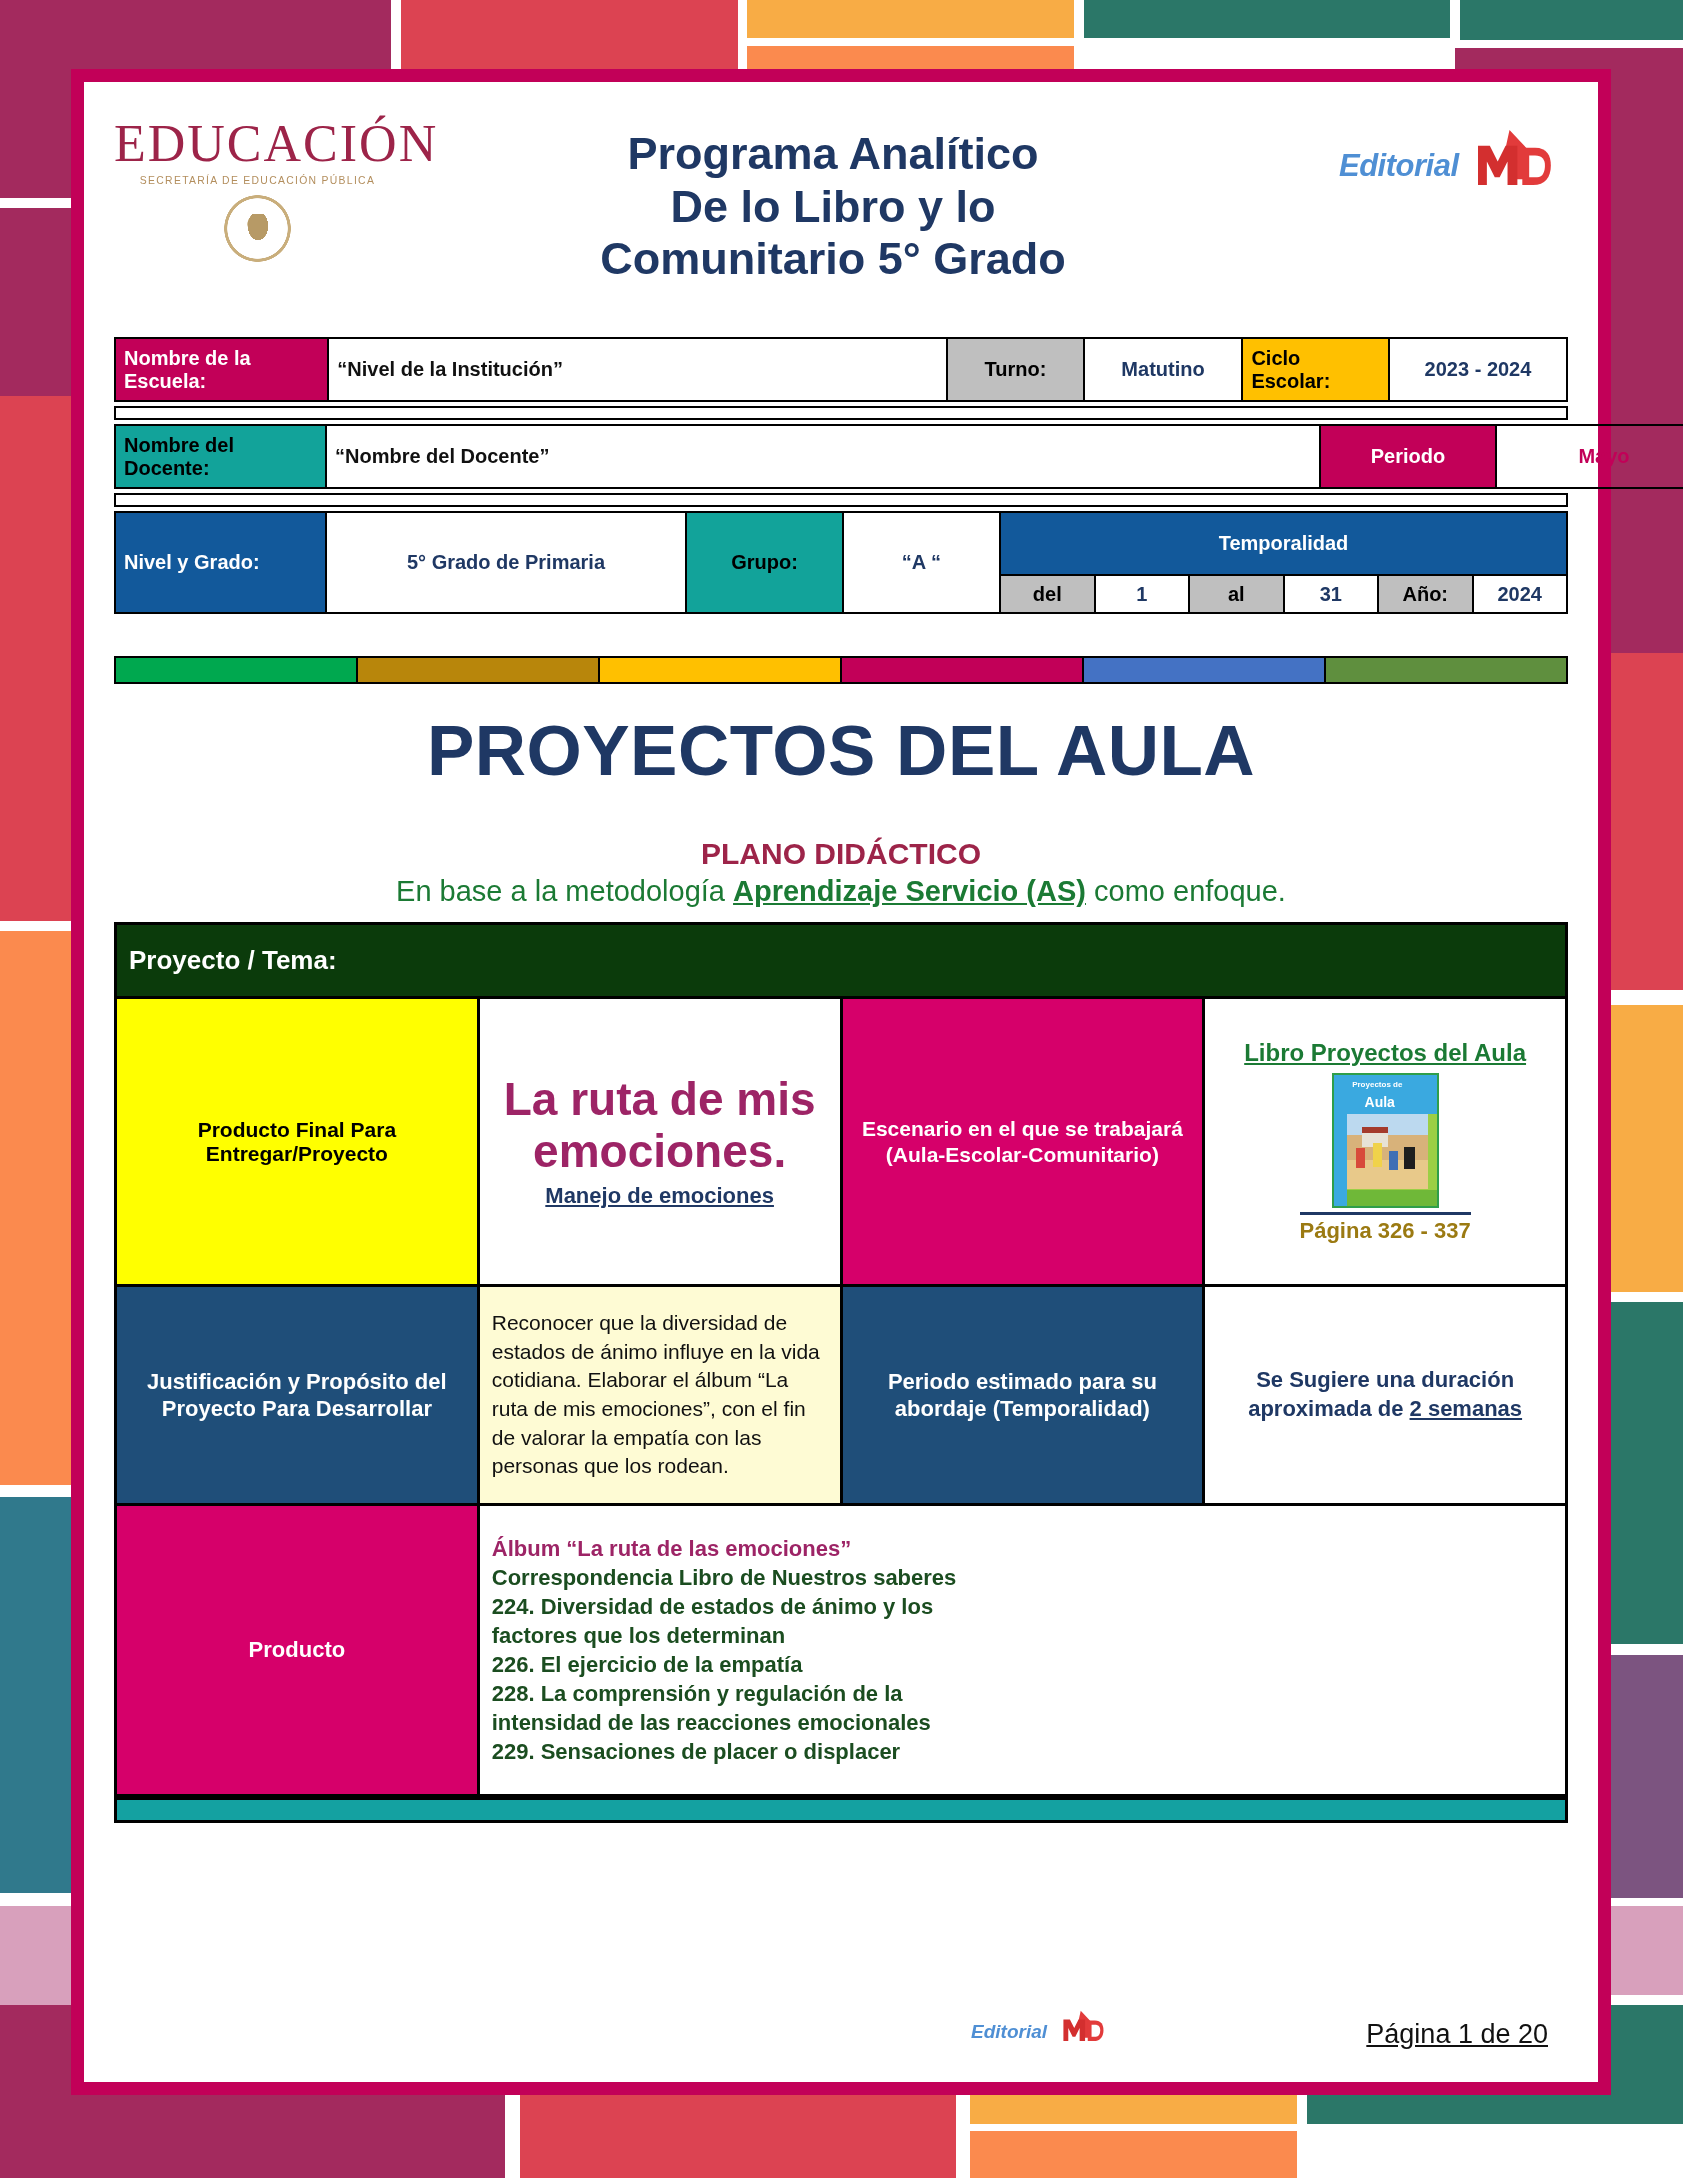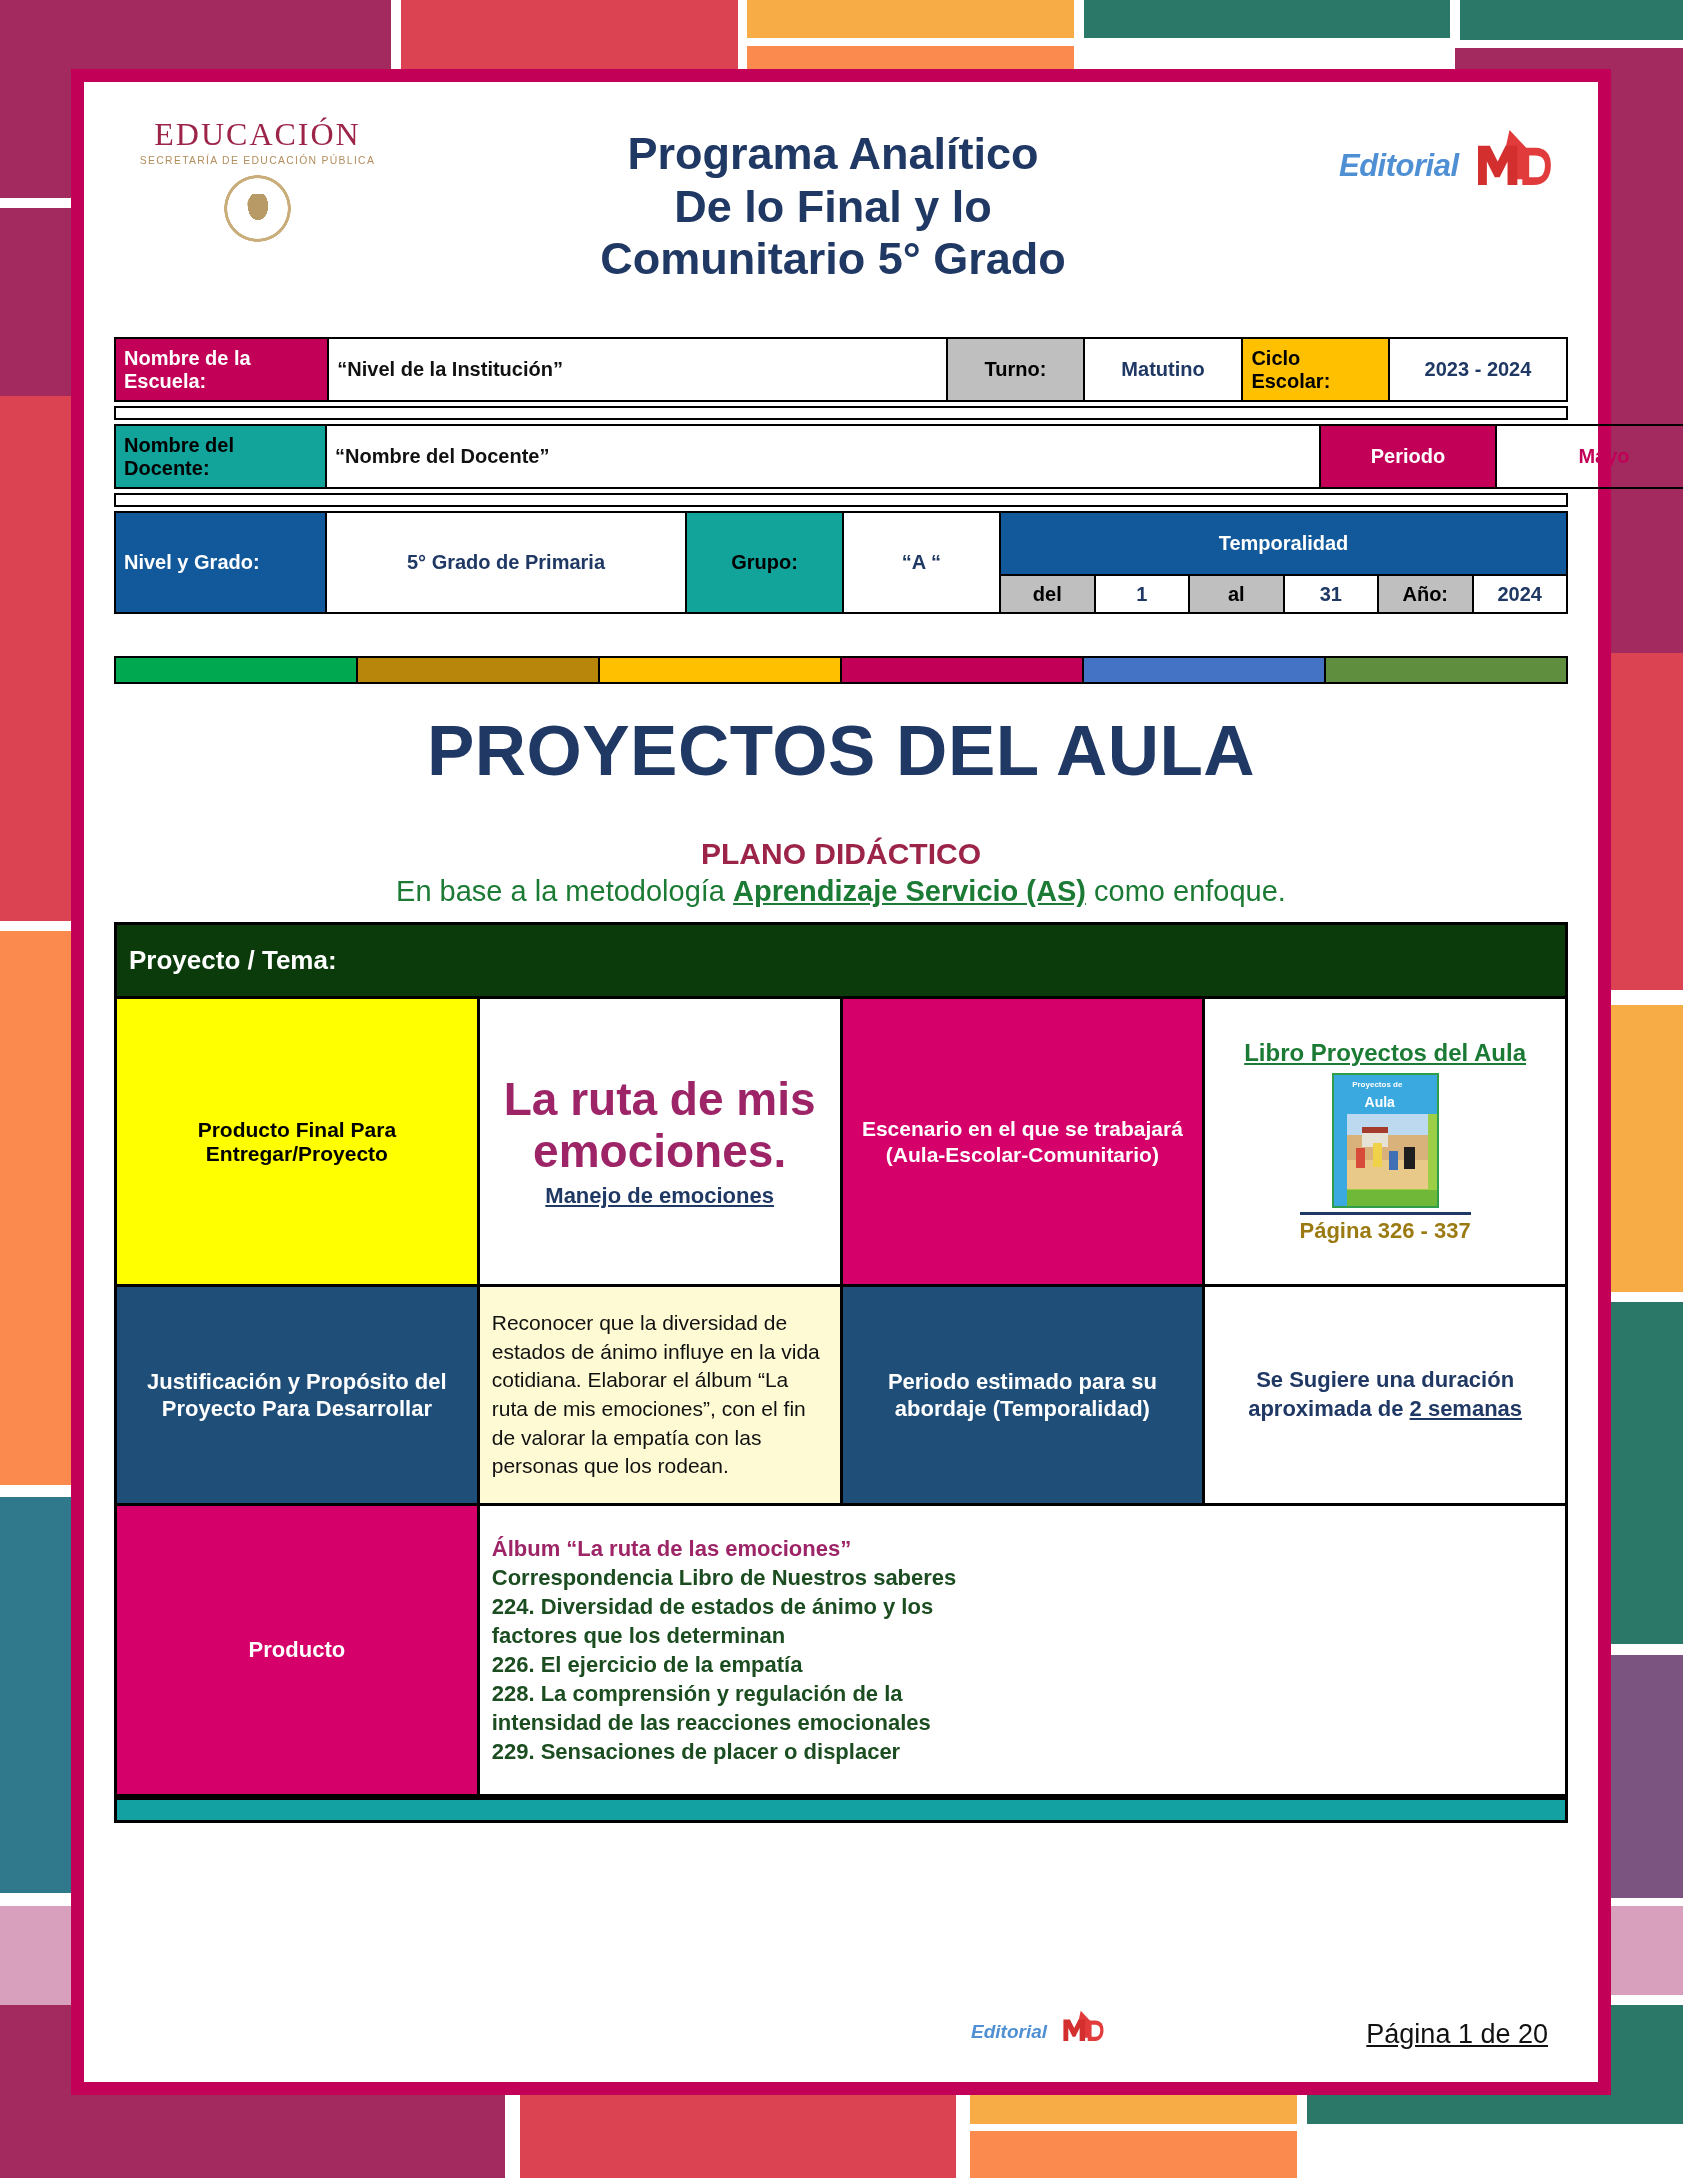--- a/index.html
+++ b/index.html
@@ -29,21 +29,21 @@
     position:absolute;
     left:16px;top:12px;right:16px;bottom:10px;
     background:#fff;
   }
 
   
   .hdr{position:relative;height:243px;}
   .sep-logo{position:absolute;left:14px;top:24px;width:287px;text-align:center;}
   .sep-word{
     font-family:"Liberation Serif", serif;
-    font-size:32px;letter-spacing:2px;color:#9d2449;font-weight:400;
+    font-size:52px;letter-spacing:2px;color:#9d2449;font-weight:400;
     line-height:1;
   }
   .sep-sub{
     font-family:"Liberation Sans", sans-serif;
     font-size:10.4px;letter-spacing:1.3px;color:#b38e5d;margin-top:5px;
   }
   .sep-seal{
     margin:6px auto 0;width:73px;height:73px;border-radius:50%;
     background:
       radial-gradient(circle at 50% 44%, #c9ae7c 0 18%, rgba(201,174,124,0) 19%),
@@ -210,21 +210,21 @@
 
   <div class="hdr">
     <div class="sep-logo">
       <div class="sep-word">EDUCACIÓN</div>
       <div class="sep-sub">SECRETARÍA DE EDUCACIÓN PÚBLICA</div>
       <div class="sep-seal"></div>
     </div>
 
     <div class="title">
       <div>Programa Analítico</div>
-      <div>De lo Final y lo</div>
+      <div>De lo Libro y lo</div>
       <div>Comunitario 5° Grado</div>
     </div>
 
     <div class="md-logo">
       <div class="md-word">Editorial</div>
       <svg class="md-mark" viewBox="0 0 85 64">
         <path d="M42 2 L72 34 L60 34 L60 52 L47 52 L47 34 L35 34 Z" fill="#e23b3b"></path>
         <path d="M10 18 L22 18 L30 34 L38 18 L50 18 L50 58 L40 58 L40 34 L32 50 L27 50 L19 34 L19 58 L10 58 Z" fill="#d32f2f"></path>
         <path d="M55 20 L68 20 C80 20 84 28 84 38 C84 50 78 58 66 58 L55 58 Z" fill="#e23b3b"></path>
         <path d="M62 28 L62 50 L70 50 C76 50 78 44 78 38 C78 32 75 28 68 28 Z" fill="#ffffff"></path>

